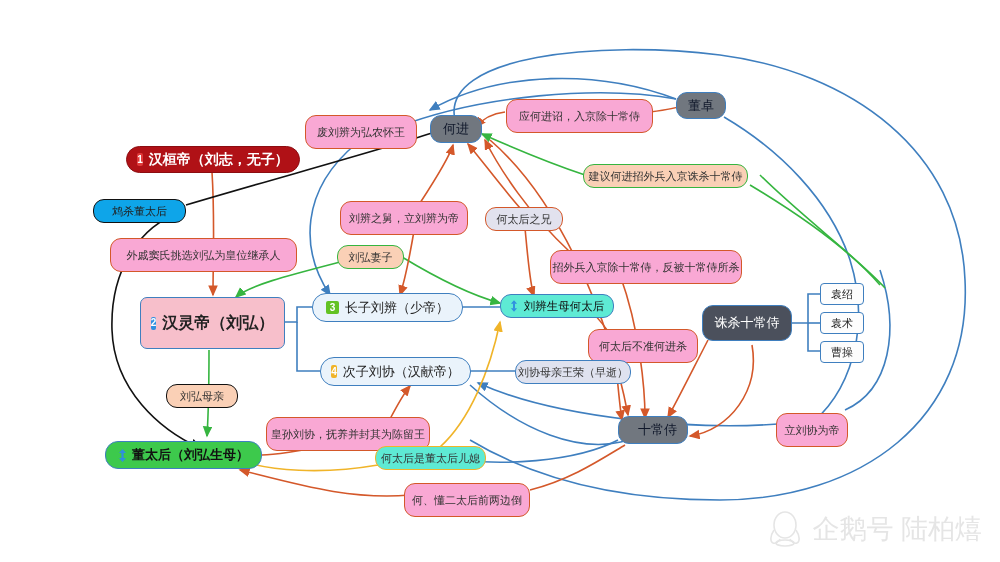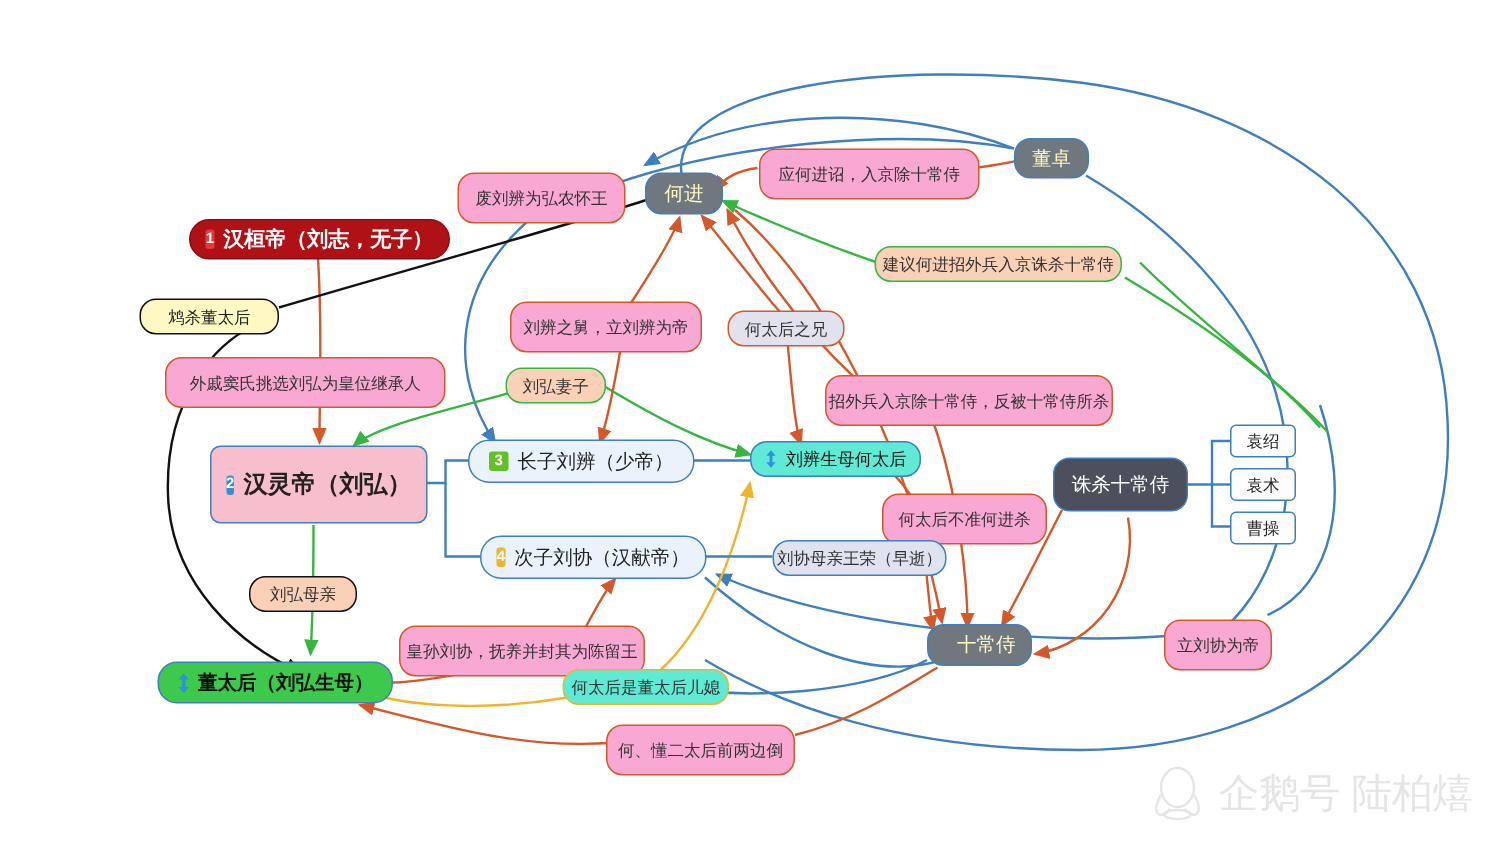--- a/index.html
+++ b/index.html
@@ -15,37 +15,37 @@
   .n-emperor1{background:#b01116;border:1px solid #8c0d11;border-radius:14px;color:#fff;
       font-size:14px;font-weight:bold;padding:0 12px;}
   .n-emperor2{background:#f7bfcb;border:1.6px solid #3f7fbf;border-radius:7px;color:#222;
       font-size:16px;font-weight:bold;padding:0 12px;}
   .n-child{background:#eaf3fb;border:1.6px solid #3f7fbf;border-radius:14px;color:#222;
       font-size:13px;padding:0 12px;}
   .n-green{background:#3dc94c;border:1.6px solid #3f7fbf;border-radius:13px;color:#111;
       font-size:13px;font-weight:bold;padding:0 24px;}
   .n-greensm{background:#5eead4;border:1.6px solid #3f7fbf;border-radius:11px;color:#111;
       font-size:11.5px;padding:0 8px;}
-  .n-gray{background:#71777f;border:1.6px solid #3f7fbf;border-radius:11px;color:#fef9c3;
+  .n-gray{background:#71777f;border:1.6px solid #3f7fbf;border-radius:11px;color:#0f172a;
       font-size:13px;padding:0 10px;}
   .n-darkgray{background:#4b505c;border:1.6px solid #3f7fbf;border-radius:11px;color:#fff;
       font-size:13px;padding:0 10px;}
   .n-plain{background:#fdfdfd;border:1.3px solid #3f7fbf;border-radius:4px;color:#222;
       font-size:11px;padding:0 6px;}
 
   
   .l-orange{background:#f9a8d4;border:1.3px solid #d4582a;border-radius:11px;color:#333;
       font-size:11px;padding:16px 8px;justify-content:center;}
   .l-lav{background:#e2e2ee;border:1.3px solid #d4582a;border-radius:11px;color:#333;
       font-size:11px;padding:0 8px;}
   .l-lavblue{background:#dfe2ef;border:1.3px solid #3f7fbf;border-radius:11px;color:#333;
       font-size:11px;padding:0 8px;}
   .l-greenb{background:#fad0b6;border:1.3px solid #36b540;border-radius:11px;color:#333;
       font-size:11px;padding:0 8px;}
-  .l-black{background:#fef9c3;border:1.6px solid #111;border-radius:11px;color:#222;
+  .l-black{background:#0ea5e9;border:1.6px solid #111;border-radius:11px;color:#222;
       font-size:11px;padding:0 8px;}
   .l-yellow{background:#5eead4;border:1.3px solid #f0b429;border-radius:11px;color:#333;
       font-size:11px;padding:0 8px;}
   .l-peach{background:#fad0b6;border:1.3px solid #111;border-radius:11px;color:#333;
       font-size:11px;padding:0 8px;}
 
   .numbadge{display:inline-flex;align-items:center;justify-content:center;
       width:13px;height:13px;border-radius:2px;font-size:10px;color:#fff;
       margin-right:6px;font-weight:bold;line-height:1;}
   .b1{background:#e03a3a;}

